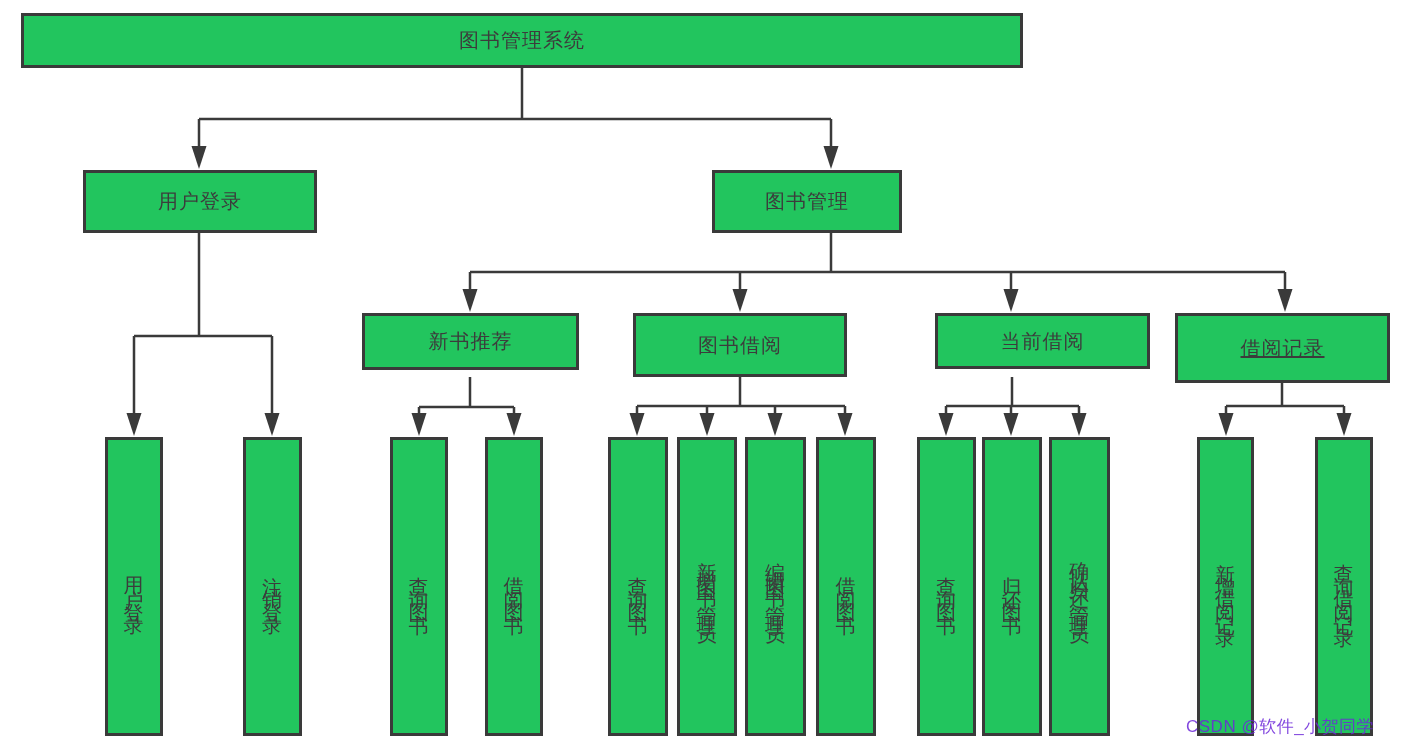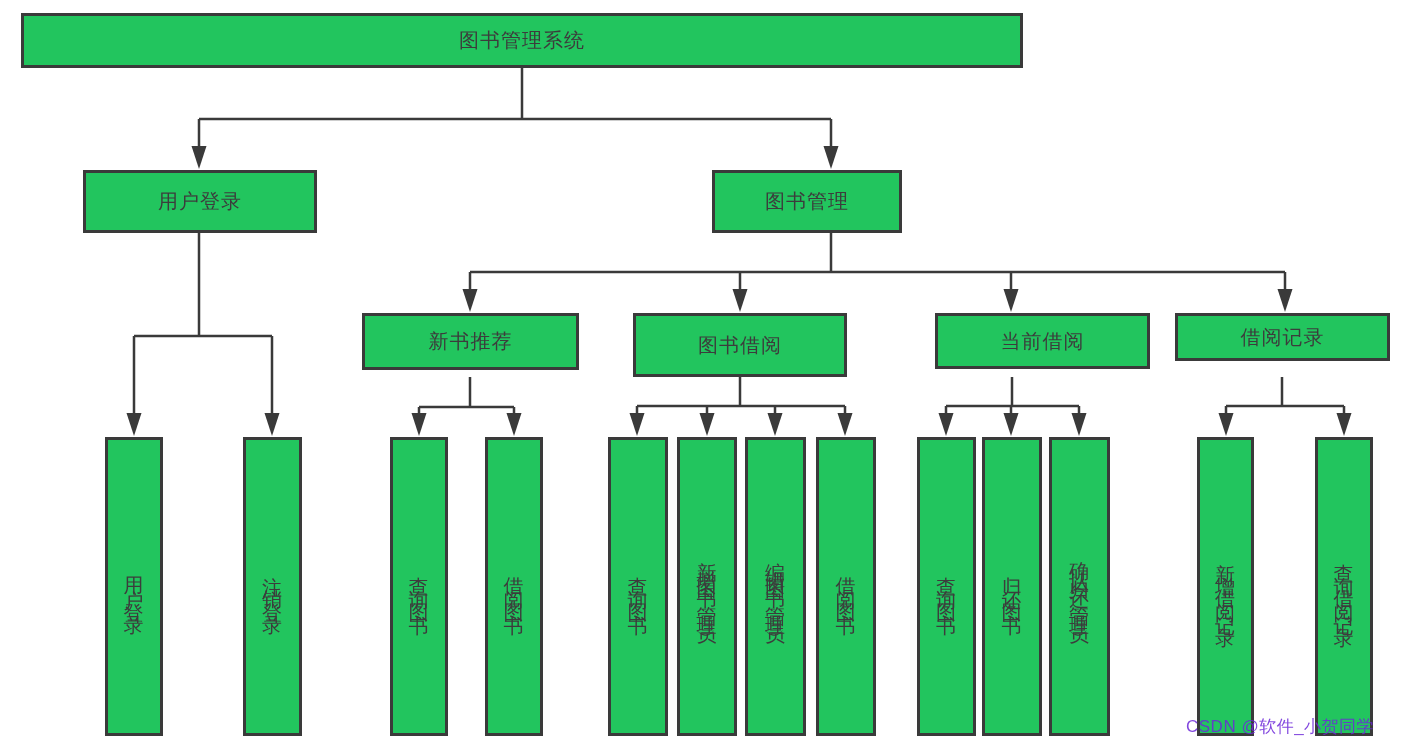--- a/index.html
+++ b/index.html
@@ -125,21 +125,21 @@
 
   <div class="node" style="left:362px; top:313px; width:217px; height:57px;">
     <span>新书推荐</span>
   </div>
   <div class="node" style="left:633px; top:313px; width:214px; height:64px;">
     <span>图书借阅</span>
   </div>
   <div class="node" style="left:903px; top:313px; width:215px; height:56px;margin-left:32px;">
     <span>当前借阅</span>
   </div>
-  <div class="node" style="left:1175px; top:313px; width:215px; height:48px;">
+  <div class="node" style="left:1175px; top:313px; width:215px; height:70px;text-decoration:underline;">
     <span>借阅记录</span>
   </div>
 
   <div class="node vbox" style="left:105px; top:437px; width:58px; height:299px;">
     <span class="vtext">用户登录</span>
   </div>
   <div class="node vbox" style="left:243px; top:437px; width:59px; height:299px;">
     <span class="vtext">注销登录</span>
   </div>
 

